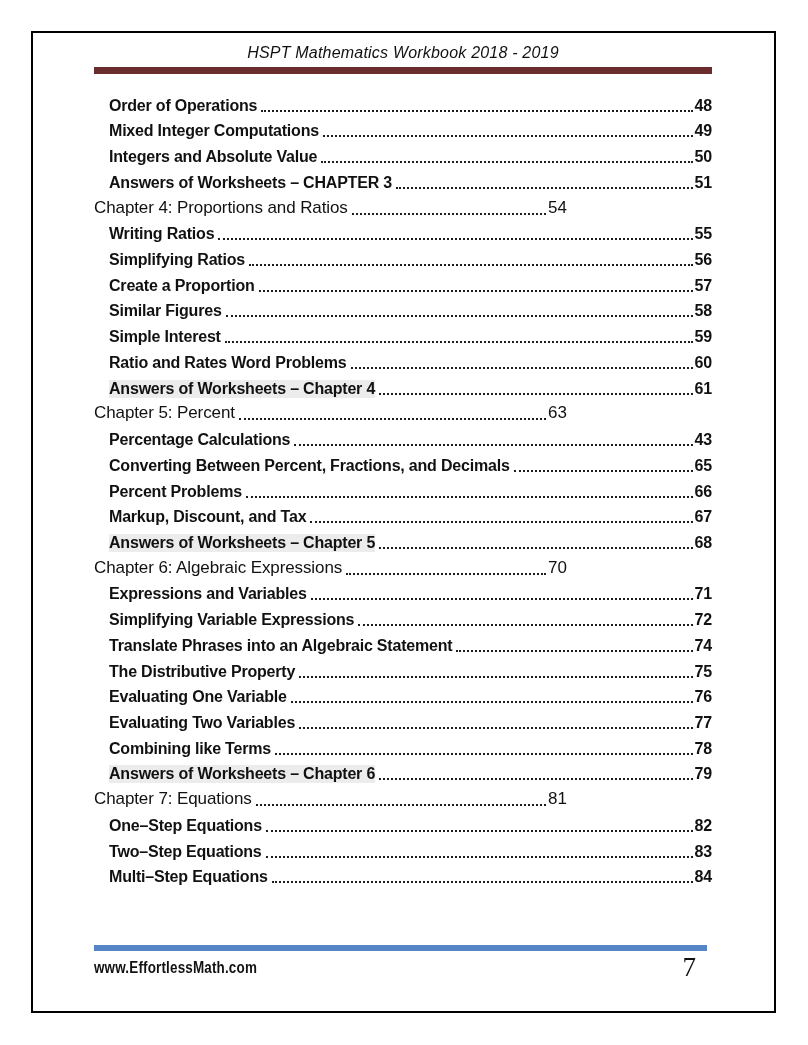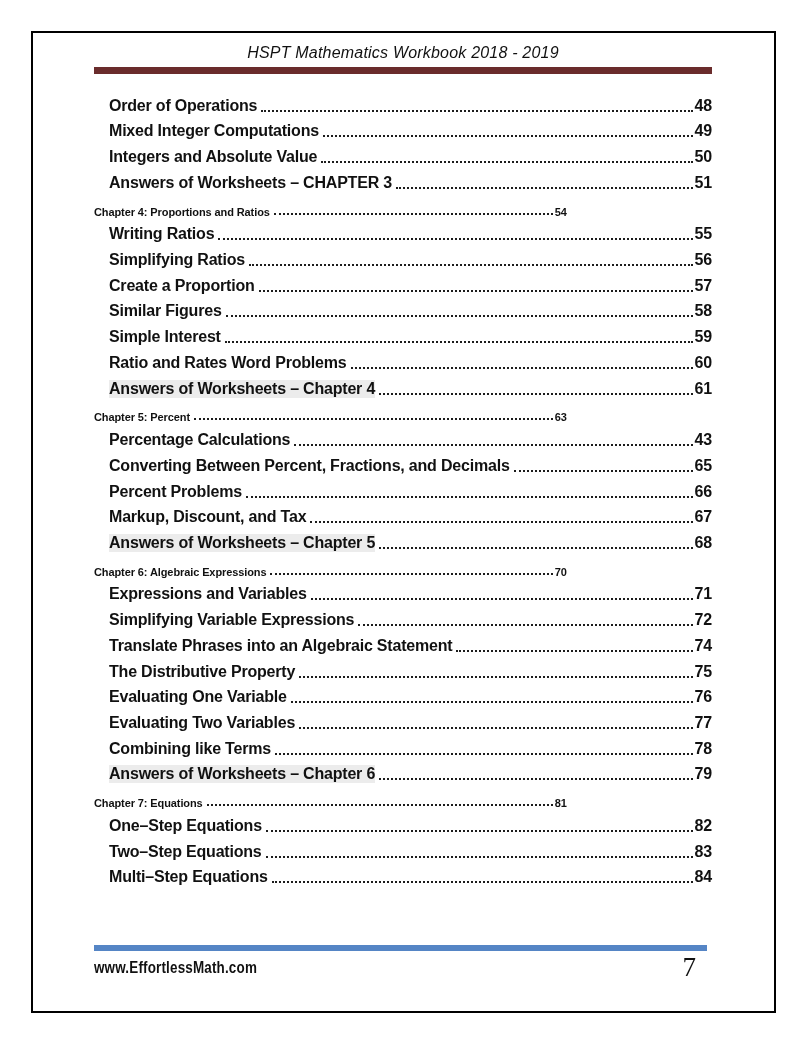--- a/index.html
+++ b/index.html
@@ -50,22 +50,22 @@
     width: 100%;
   }
   .row.sub {
     padding-left: 15px;
     font-weight: bold;
     font-size: 16px;
     letter-spacing: -0.2px;
   }
   .row.chapter {
     width: 76.5%;
-    font-weight: bold;
-    font-size: 11px;
+    font-weight: normal;
+    font-size: 17px;
     letter-spacing: -0.1px;
   }
   .row .label { white-space: nowrap; }
   .row .label.highlight { background: var(--hl, #ECECEC); }
   .leader {
     flex: 1;
     border-bottom: 2px dotted #1c1c1c;
     margin: 0 2px 3px 4px;
     min-width: 10px;
   }

